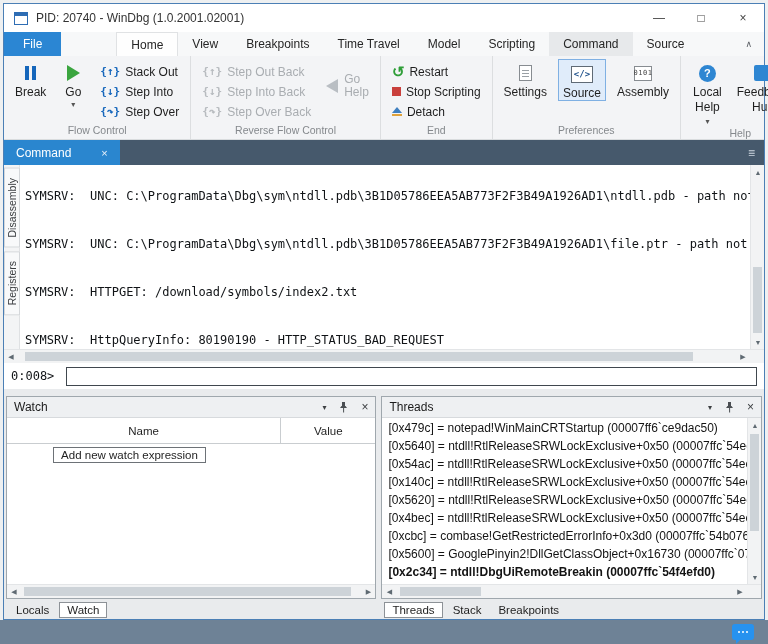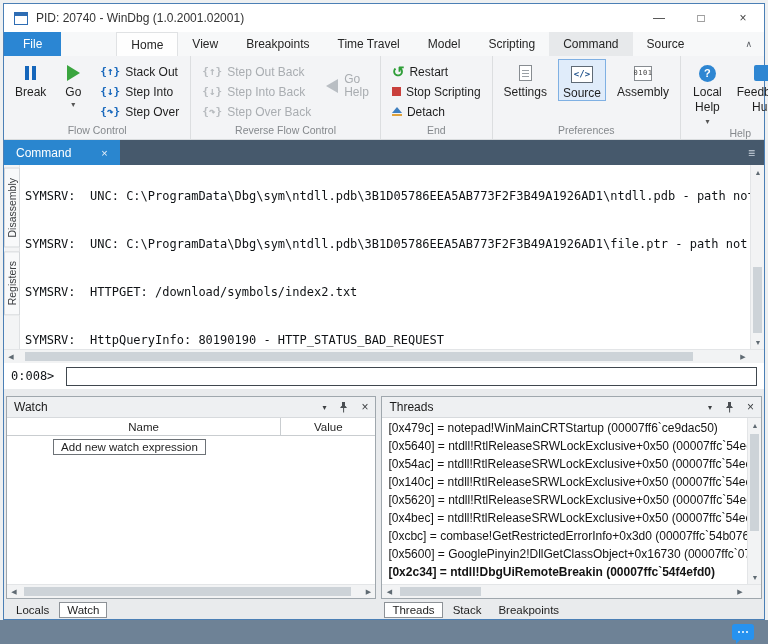--- a/index.html
+++ b/index.html
@@ -88,21 +88,21 @@
   .panels { flex:1; display:flex; gap:5px; padding:0 2px; background:#e9ebed; min-height:0; }
   .panel-wrap { display:flex; flex-direction:column; min-width:0; }
   .panel-wrap.watchw { flex:0 0 49%; }
   .panel-wrap.threadsw { flex:1; }
   .panel { flex:1; display:flex; flex-direction:column; border:1px solid #9fa7ad; background:#fff; min-height:0; }
   .panel-header { height:21px; background:#eef0f2; border-bottom:1px solid #d7dadd; display:flex; align-items:center; padding:0 7px; flex:0 0 auto; }
   .panel-title { font-size:12px; color:#1a1a1a; }
   .ph-icons { margin-left:auto; display:flex; align-items:center; gap:13px; color:#3d4043; }
   .ph-icons .dd2 { font-size:8px; }
   .ph-icons .x2 { font-size:12px; }
-  .watch-colhead { display:flex; height:18px; border-bottom:1px solid #c9cdd0; font-size:11.5px; color:#1f1f1f; flex:0 0 auto; }
+  .watch-colhead { display:flex; height:26px; border-bottom:1px solid #c9cdd0; font-size:11.5px; color:#1f1f1f; flex:0 0 auto; }
   .wc-name { flex:2.9; display:flex; align-items:center; justify-content:center; border-right:1px solid #c9cdd0; }
   .wc-value { flex:1; display:flex; align-items:center; justify-content:center; }
   .watch-add { margin:3px 0 0 46px; width:153px; border:1px solid #6d7277; font-size:11.5px; color:#1f1f1f; text-align:center; padding:1px 2px; flex:0 0 auto; }
   .fill { flex:1; min-height:0; }
   .threads-body { flex:1; display:flex; min-height:0; }
   .thread-rows { flex:1; padding-top:1px; overflow:hidden; min-width:0; }
   .trow { font-size:12px; color:#131313; line-height:18px; padding-left:6px; white-space:nowrap; overflow:hidden; }
   .trow.bold { font-weight:bold; }
   .panel-tabs { height:20px; display:flex; align-items:center; gap:3px; padding:1px 0 0 3px; flex:0 0 auto; font-size:11.5px; color:#1f1f1f; }
   .ptab { padding:1px 7px; }

